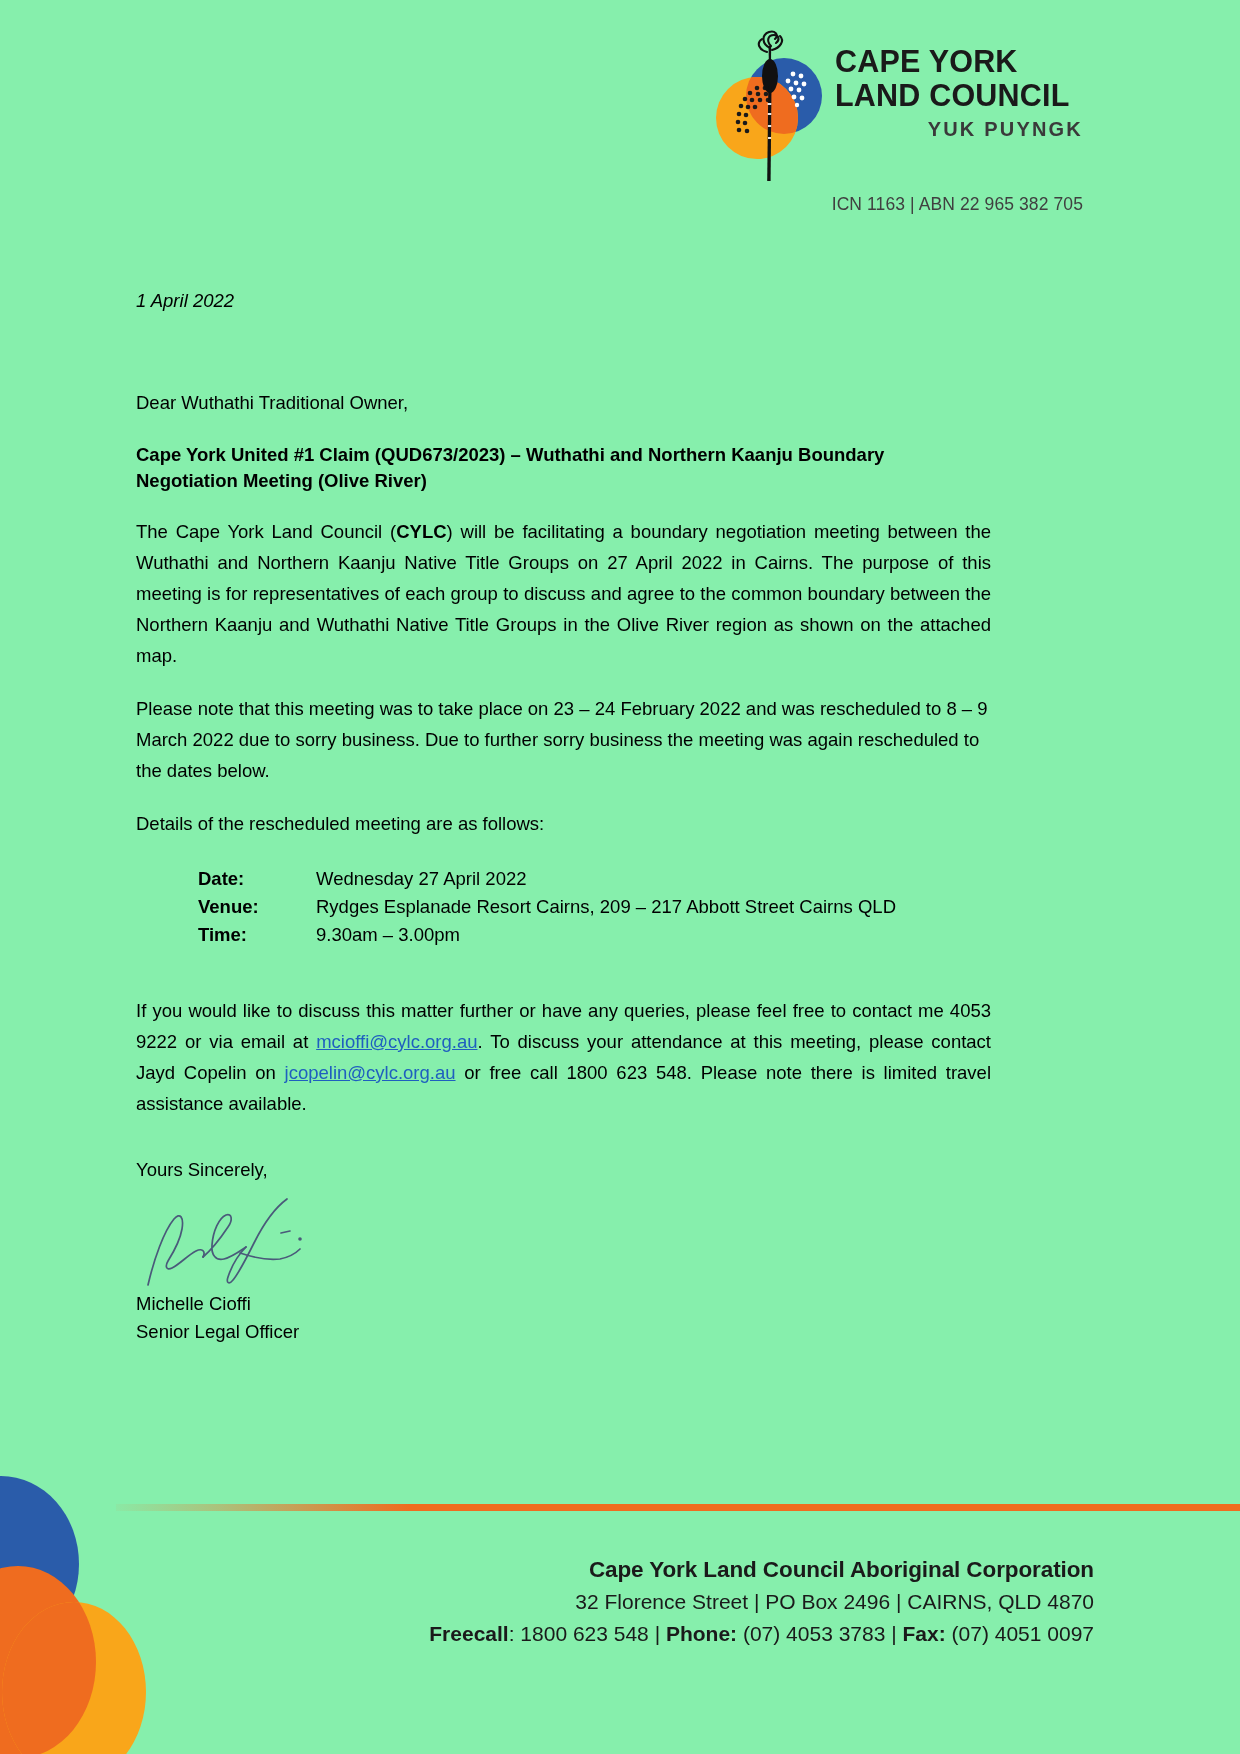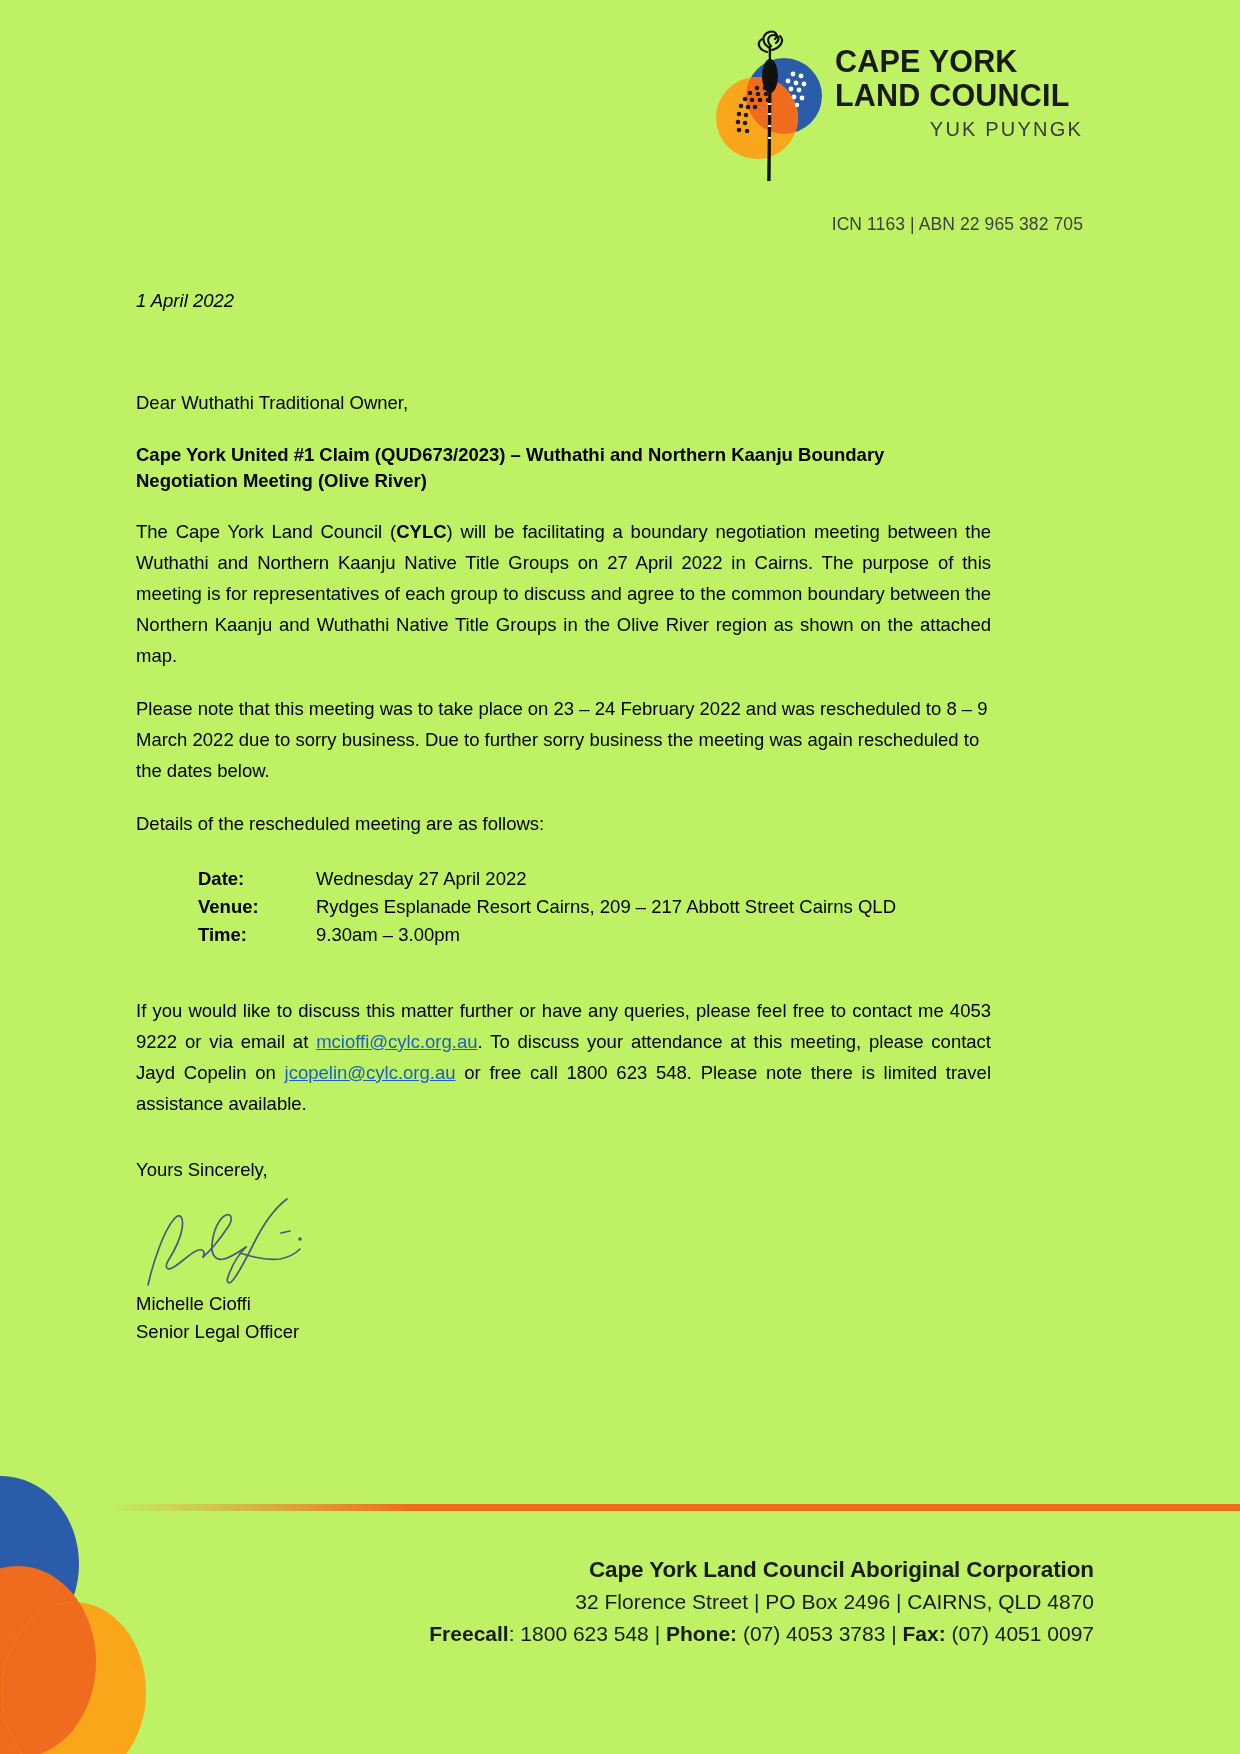--- a/index.html
+++ b/index.html
@@ -8,21 +8,21 @@
     background: #ffffff;
   }
   body {
     font-family: "Liberation Sans", sans-serif;
     color: #000000;
   }
   .page {
     position: relative;
     width: 1240px;
     height: 1754px;
-    background: #bef264;
+    background: #86efac;
     overflow: hidden;
     box-sizing: border-box;
   }
 
   
   .letterhead {
     position: absolute;
     top: 26px;
     right: 155px;
     width: 380px;
@@ -49,32 +49,32 @@
     font-family: "Liberation Sans", sans-serif;
     font-weight: bold;
     font-size: 30.5px;
     letter-spacing: 0.2px;
     line-height: 34px;
     color: #1a1a1a;
     white-space: nowrap;
   }
   .logo-sub {
     font-family: "Liberation Sans", sans-serif;
-    font-weight: normal;
+    font-weight: bold;
     font-size: 20px;
     letter-spacing: 2.2px;
     color: #3a3a3a;
     margin-top: 6px;
     text-align: right;
     padding-right: 2px;
     white-space: nowrap;
   }
   .logo-reg {
     position: absolute;
-    top: 188px;
+    top: 168px;
     right: 2px;
     font-family: "Liberation Sans", sans-serif;
     font-size: 17.5px;
     color: #404040;
     white-space: nowrap;
     letter-spacing: 0.1px;
   }
 
   
   .content {

